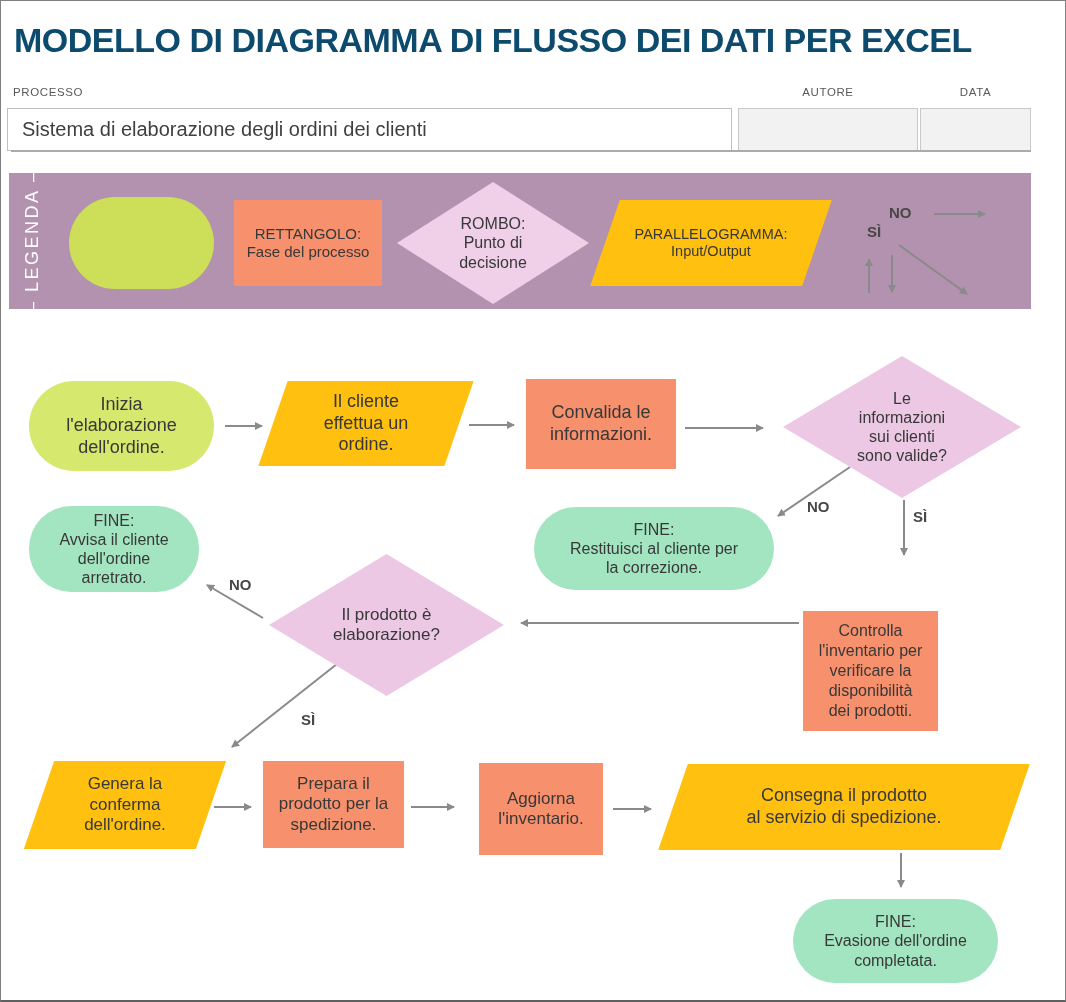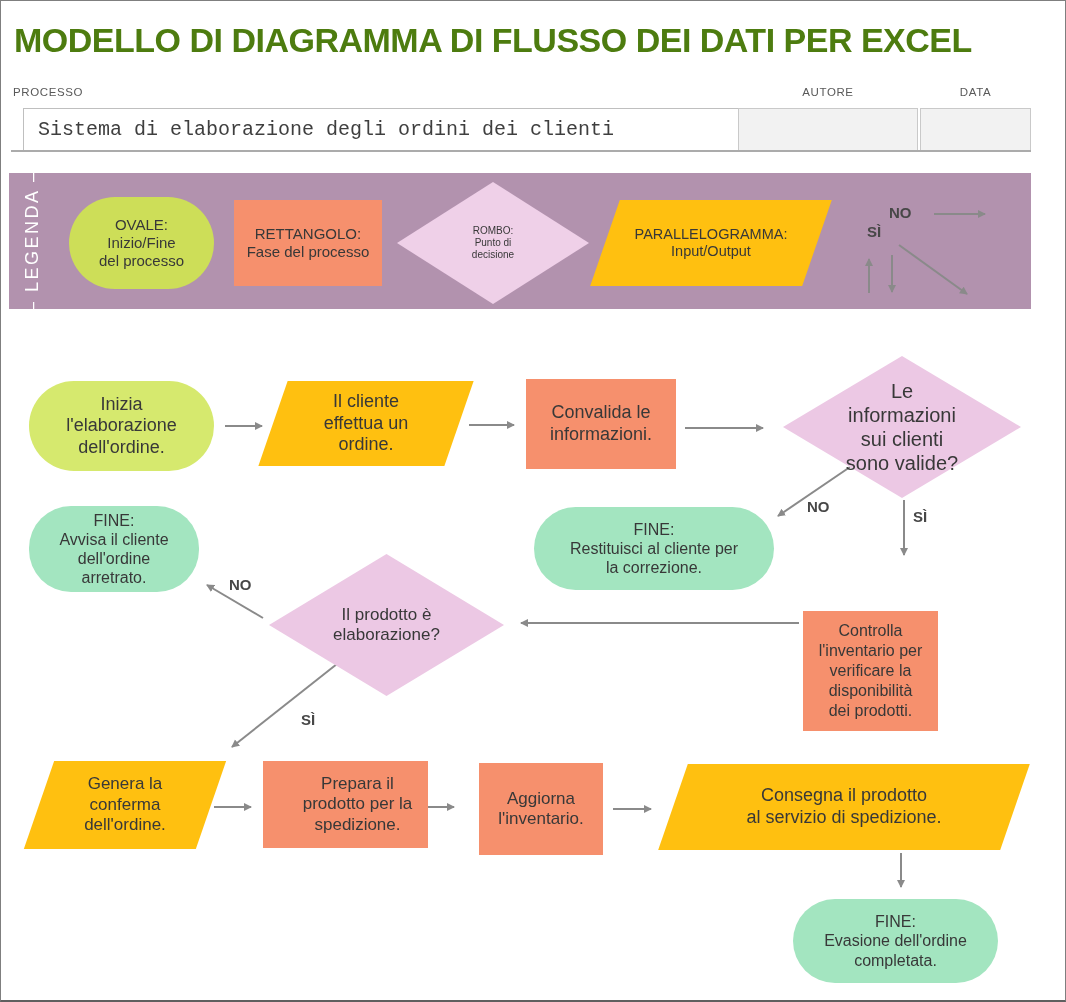--- a/index.html
+++ b/index.html
@@ -3,21 +3,21 @@
 <meta charset="utf-8">
 <style>
   html,body{margin:0;padding:0;background:#e8e8e8;}
   .page{
     position:relative;width:1066px;height:1002px;background:#ffffff;
     font-family:"Liberation Sans",sans-serif;overflow:hidden;
     border:1px solid #7f7f7f;border-bottom:2px solid #5f5f5f;box-sizing:border-box;
   }
   .title{
     position:absolute;left:13px;top:20px;width:1040px;
-    font-size:34px;font-weight:bold;color:#4d7c0f;letter-spacing:-0.5px;white-space:nowrap;
+    font-size:34px;font-weight:bold;color:#0c4a6e;letter-spacing:-0.5px;white-space:nowrap;
   }
   .field-label{
     position:absolute;top:85px;font-size:11.5px;color:#595959;letter-spacing:0.6px;
   }
   .cell{
     position:absolute;top:107px;height:43px;box-sizing:border-box;
     border:1px solid #bfbfbf;background:#fff;
   }
   .cell.gray{background:#f2f2f2;border-color:#c9c9c9;}
   .cell .val{
@@ -55,48 +55,45 @@
 <body>
 
 <div class="page">
 
   <div class="title">MODELLO DI DIAGRAMMA DI FLUSSO DEI DATI PER EXCEL</div>
 
   <div class="field-label" style="left:12px;">PROCESSO</div>
   <div class="field-label" style="left:737px;width:180px;text-align:center;">AUTORE</div>
   <div class="field-label" style="left:919px;width:111px;text-align:center;">DATA</div>
 
-  <div class="cell" style="left:22px;width:725px;font-family:Liberation Mono, monospace;">
+  <div class="cell" style="left:6px;width:725px;">
     <span class="val">Sistema di elaborazione degli ordini dei clienti</span>
   </div>
   <div class="cell gray" style="left:737px;width:180px;">
     <span class="val"></span>
   </div>
   <div class="cell gray" style="left:919px;width:111px;">
     <span class="val"></span>
   </div>
   <div class="row-underline"></div>
 
   <div class="legend-band"></div>
   <div class="legend-vertical">– LEGENDA –</div>
 
   <div class="node" style="left:68px;top:196px;width:145px;height:92px;">
     <div class="shape-bg oval-legend"></div>
-    <span class="node-text" style="font-size:15px;">OVALE:
-Inizio/Fine
-del processo</span>
   </div>
   <div class="node" style="left:233px;top:199px;width:148px;height:86px;">
     <div class="shape-bg rect-process"></div>
     <span class="node-text" style="font-size:15px;">RETTANGOLO:
 Fase del processo</span>
   </div>
   <div class="node" style="left:396px;top:181px;width:192px;height:122px;">
     <div class="shape-bg diamond-bg legend"></div>
-    <span class="node-text" style="font-size:10px;">ROMBO:
+    <span class="node-text" style="font-size:16px;">ROMBO:
 Punto di
 decisione</span>
   </div>
   <div class="node" style="left:604px;top:199px;width:212px;height:86px;">
     <div class="shape-bg para-bg"></div>
     <span class="node-text" style="font-size:14.5px;">PARALLELOGRAMMA:
 Input/Output</span>
   </div>
 
   <div class="edge-label" style="left:888px;top:203px;">NO</div>
@@ -117,21 +114,21 @@
   </div>
 
   <div class="node" style="left:525px;top:378px;width:150px;height:90px;">
     <div class="shape-bg rect-process"></div>
     <span class="node-text" style="font-size:18px;">Convalida le
 informazioni.</span>
   </div>
 
   <div class="node" style="left:782px;top:355px;width:238px;height:142px;">
     <div class="shape-bg diamond-bg"></div>
-    <span class="node-text" style="font-size:20px;">Le
+    <span class="node-text" style="font-size:16px;">Le
 informazioni
 sui clienti
 sono valide?</span>
   </div>
 
   <div class="node" style="left:533px;top:506px;width:240px;height:83px;">
     <div class="shape-bg oval-end"></div>
     <span class="node-text" style="font-size:16px;">FINE:
 Restituisci al cliente per
 la correzione.</span>
@@ -160,21 +157,21 @@
 arretrato.</span>
   </div>
 
   <div class="node" style="left:38px;top:760px;width:172px;height:88px;">
     <div class="shape-bg para-bg"></div>
     <span class="node-text" style="font-size:17px;">Genera la
 conferma
 dell'ordine.</span>
   </div>
 
-  <div class="node" style="left:262px;top:760px;width:141px;height:87px;padding-left:24px;">
+  <div class="node" style="left:262px;top:760px;width:141px;height:87px;">
     <div class="shape-bg rect-process"></div>
     <span class="node-text" style="font-size:17px;">Prepara il
 prodotto per la
 spedizione.</span>
   </div>
 
   <div class="node" style="left:478px;top:762px;width:124px;height:92px;">
     <div class="shape-bg rect-process"></div>
     <span class="node-text" style="font-size:17px;">Aggiorna
 l'inventario.</span>

